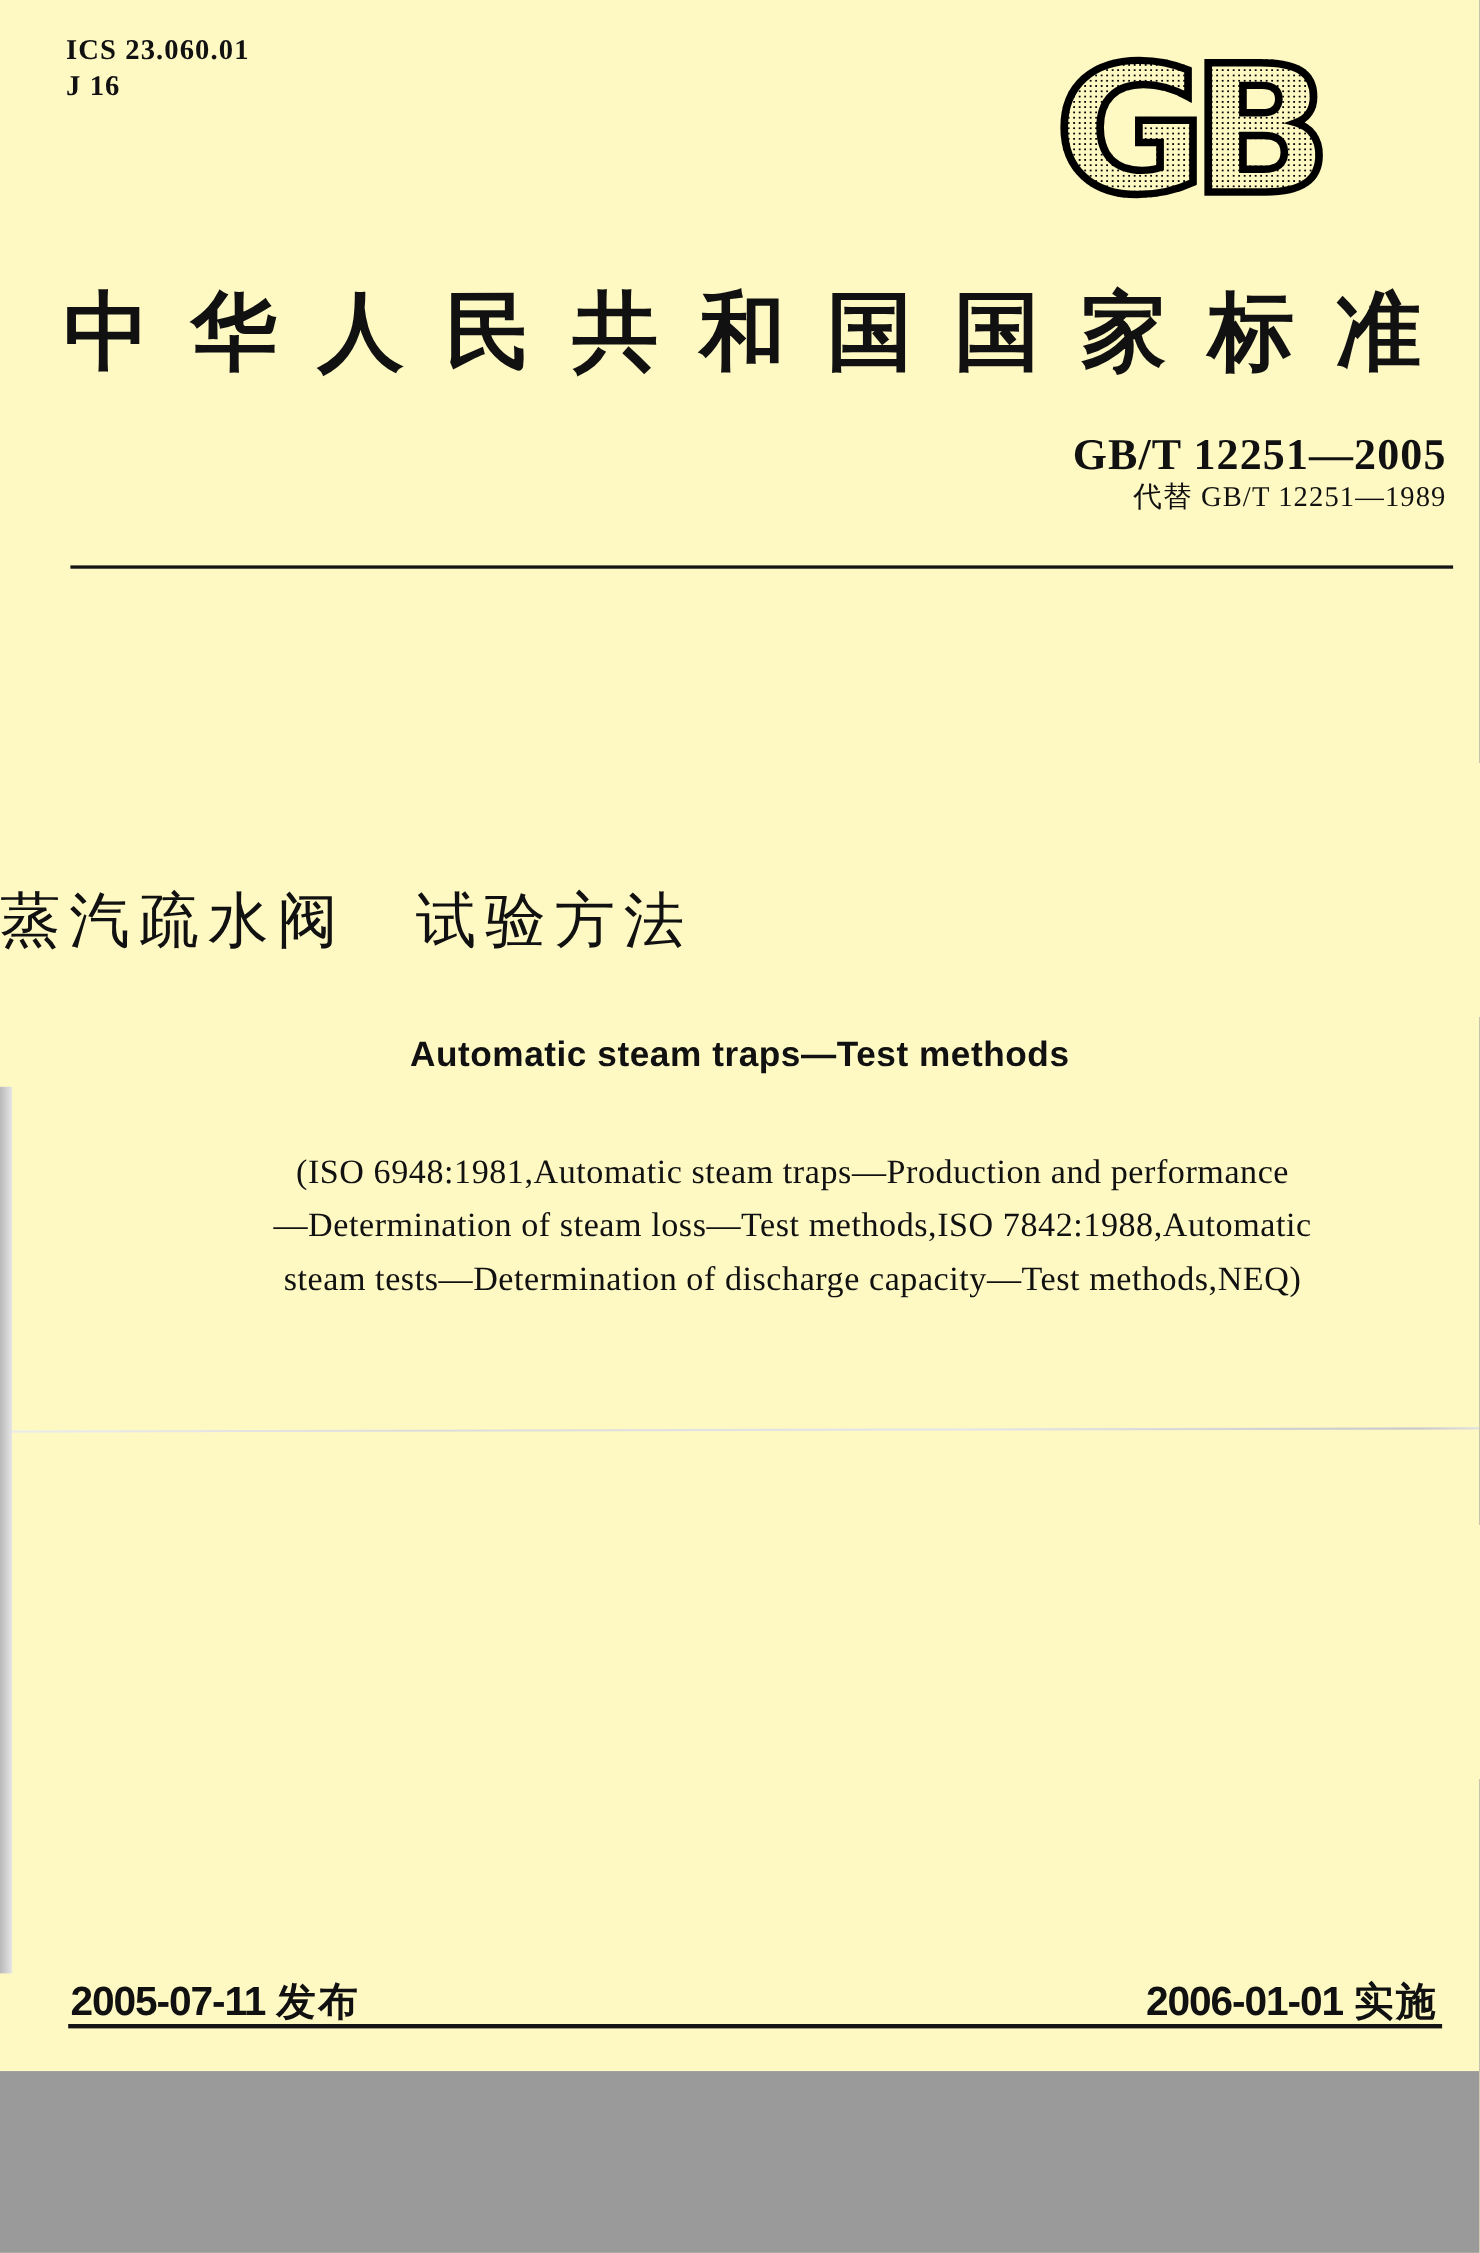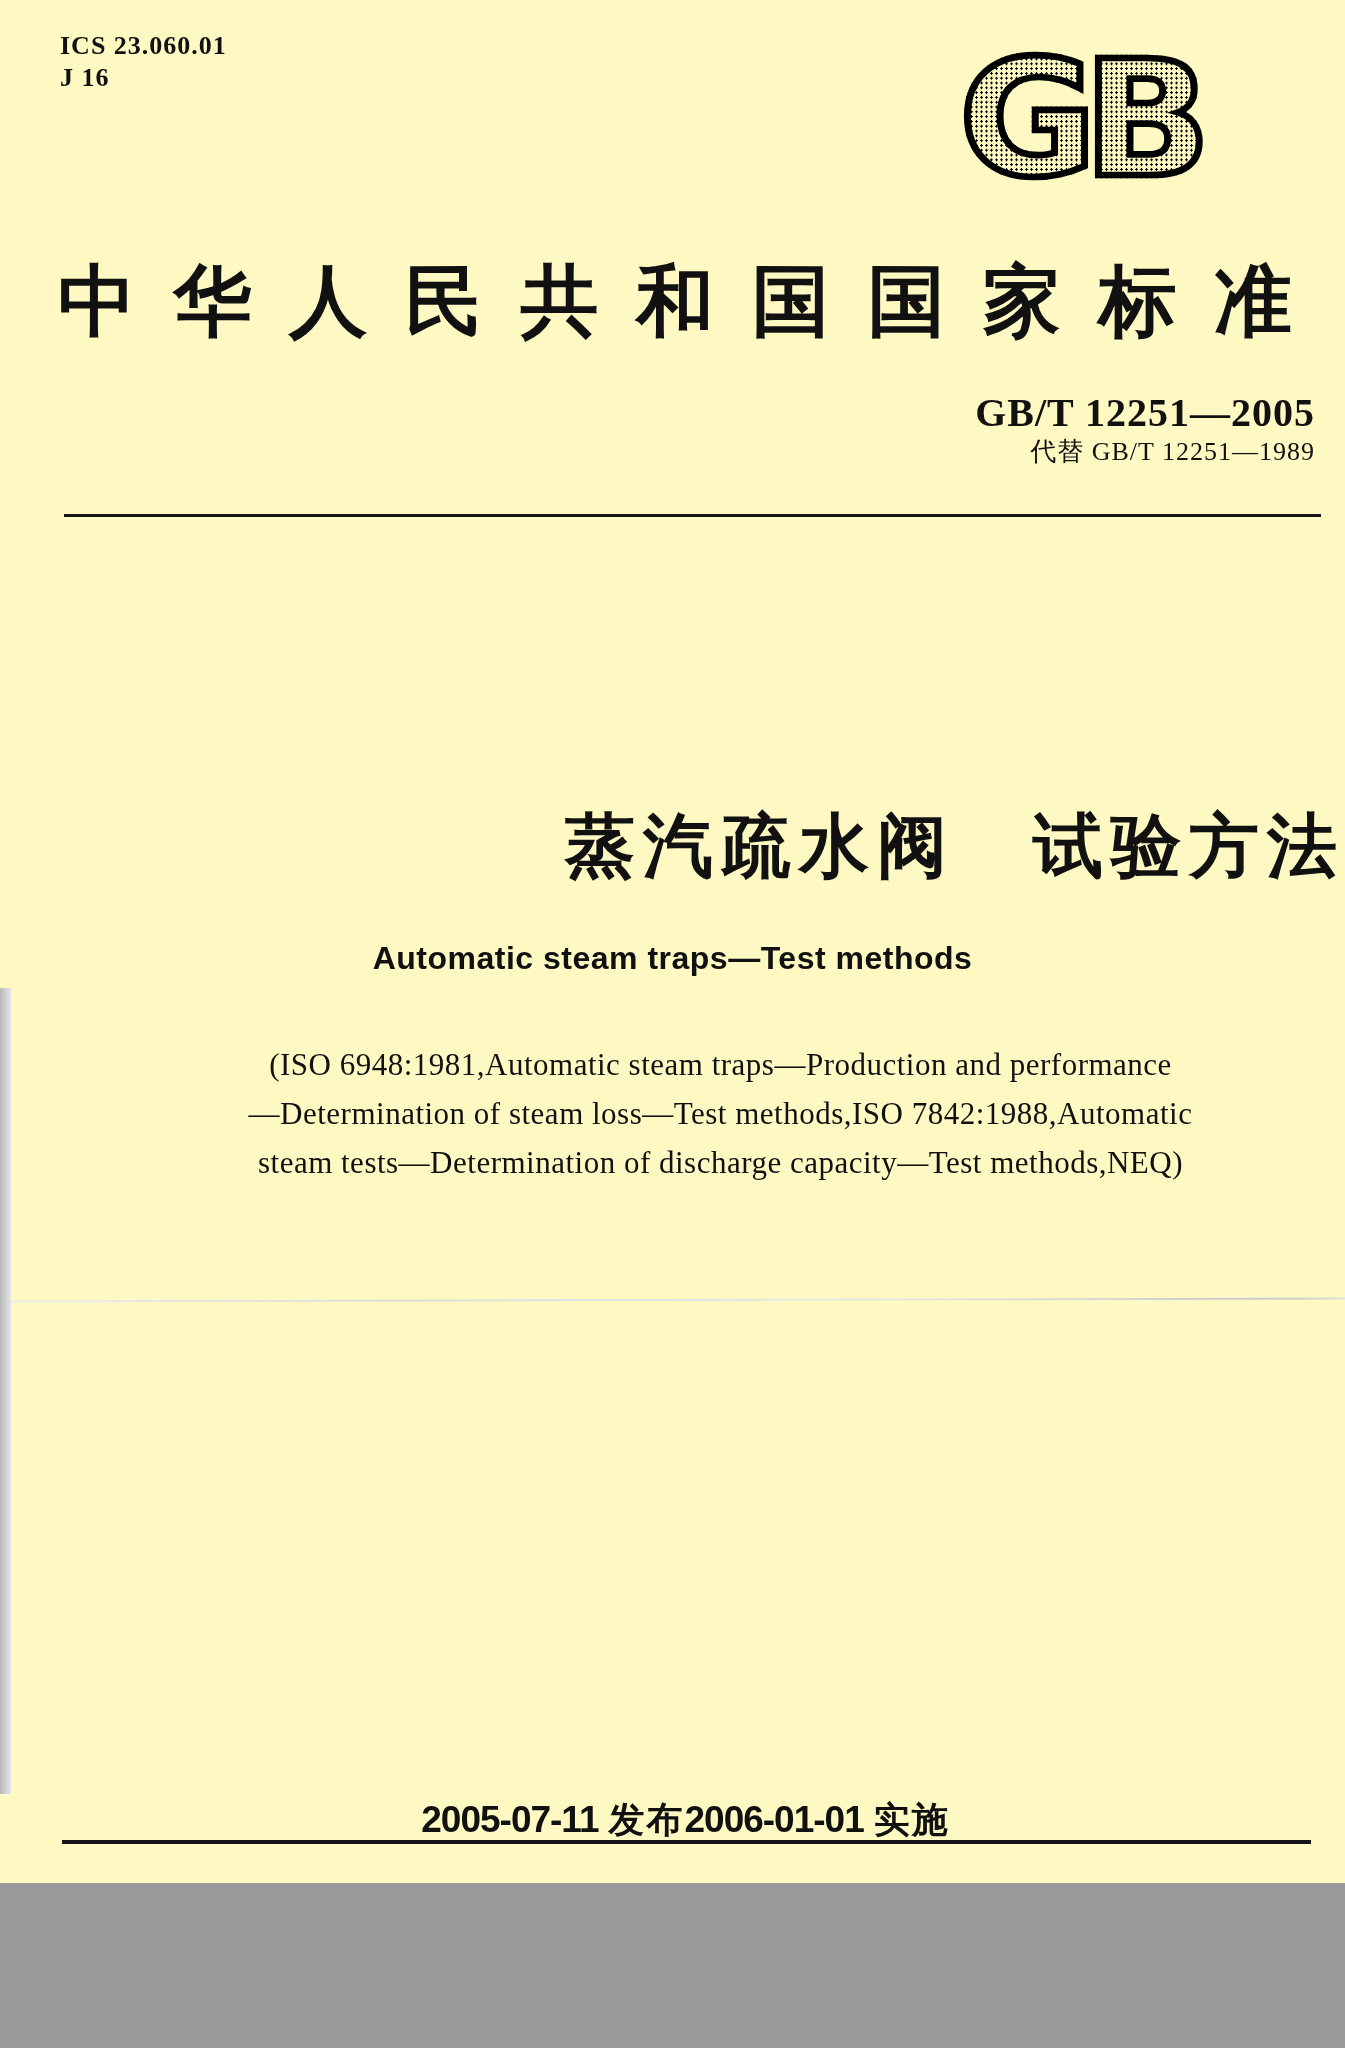--- a/index.html
+++ b/index.html
@@ -56,23 +56,23 @@
   .std-number{font-weight:bold;font-size:40px;line-height:42px;letter-spacing:1px;}
   .std-replaces{font-size:26px;line-height:32px;margin-top:2px;letter-spacing:1px;}
 
   .rule-top{
     position:absolute;left:64px;right:24px;top:514px;height:3px;background:#151515;
   }
 
   
   .cn-title{
     position:absolute;left:0;top:800px;width:100%;
-    text-align:right;
+    text-align:left;
     font-family:"Liberation Sans","DejaVu Sans",sans-serif;
-    font-weight:bold;font-size:70px;letter-spacing:8px;
+    font-weight:normal;font-size:55px;letter-spacing:8px;
   }
   .en-title{
     position:absolute;left:0;top:940px;width:100%;
     text-align:center;
     font-family:Liberation Sans, sans-serif;
     font-weight:bold;font-size:32px;letter-spacing:0.5px;
   }
 
   
   .iso-block{
@@ -91,21 +91,21 @@
     transform:rotate(-0.12deg);
   }
   .edge-strip{
     position:absolute;left:0;top:988px;width:11px;height:806px;
     background:linear-gradient(to right,#b9b9b9,#e6e6e6);
   }
 
   
   .date-row{
     position:absolute;left:64px;right:38px;top:1796px;
-    display:flex;justify-content:center;align-items:baseline;
+    display:flex;justify-content:space-between;align-items:baseline;
   }
   .date-group{display:flex;align-items:baseline;}
   .date-num{
     font-family:"Liberation Sans","DejaVu Sans",sans-serif;
     font-weight:bold;font-size:37px;letter-spacing:-1px;
   }
   .date-label{
     font-family:"Liberation Sans","DejaVu Sans",sans-serif;
     font-weight:bold;font-size:36px;margin-left:10px;letter-spacing:2px;
   }

